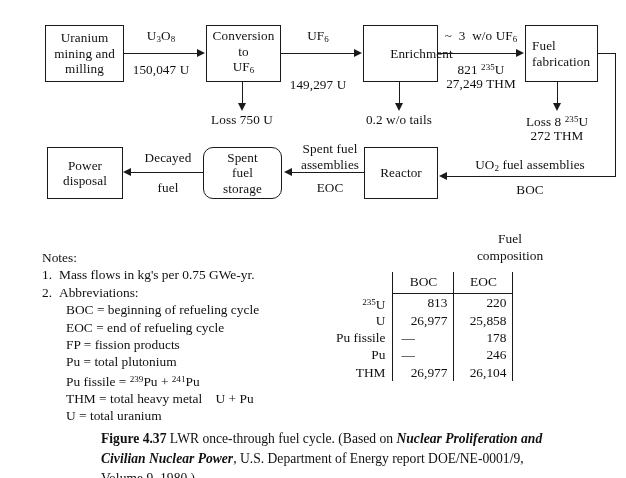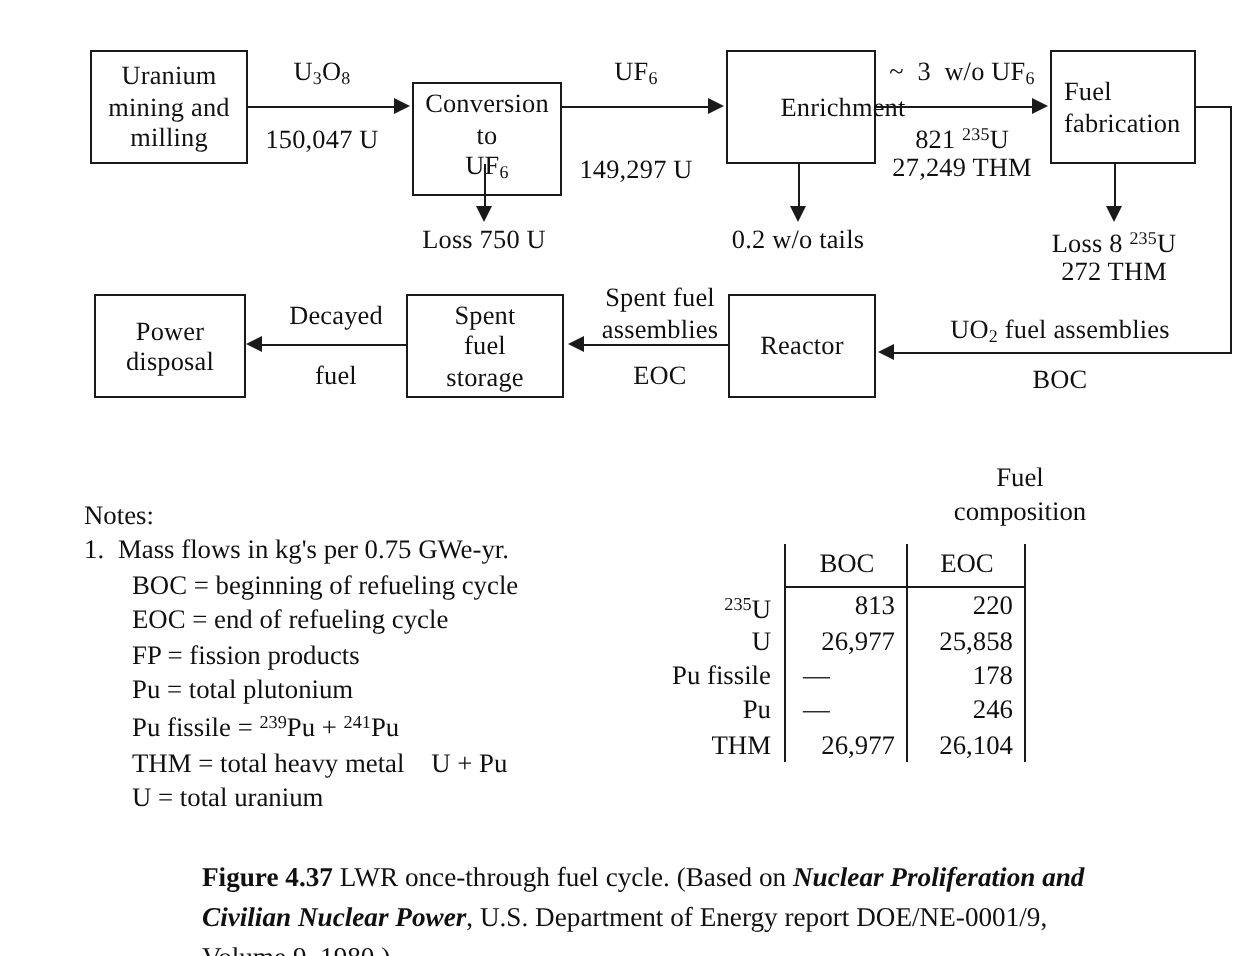--- a/index.html
+++ b/index.html
@@ -161,41 +161,41 @@
 <body>
 
 <div id="page">
 
   <div class="box" style="left:45px; top:14px; width:79px; height:57px;">
     <span class="ln">Uranium</span>
     <span class="ln">mining and</span>
     <span class="ln">milling</span>
   </div>
 
-  <div class="box" style="left:206px; top:14px; width:75px; height:57px;margin-top:16px;">
+  <div class="box" style="left:206px; top:14px; width:75px; height:57px;">
     <span class="ln">Conversion</span>
     <span class="ln">to</span>
     <span class="ln">UF<sub>6</sub></span>
   </div>
 
   <div class="box" style="left:363px; top:14px; width:75px; height:57px;padding-left:42px;">
     <span class="ln">Enrichment</span>
   </div>
 
   <div class="box left-align" style="left:525px; top:14px; width:73px; height:57px;">
     <span class="ln">Fuel</span>
     <span class="ln">fabrication</span>
   </div>
 
   <div class="box" style="left:47px; top:136px; width:76px; height:52px;">
     <span class="ln">Power</span>
     <span class="ln">disposal</span>
   </div>
 
-  <div class="box" style="left:203px; top:136px; width:79px; height:52px;">
+  <div class="box" style="left:203px; top:136px; width:79px; height:52px;border-radius:10px;">
     <span class="ln">Spent</span>
     <span class="ln">fuel</span>
     <span class="ln">storage</span>
   </div>
 
   <div class="box" style="left:364px; top:136px; width:74px; height:52px;">
     <span class="ln">Reactor</span>
   </div>
 
   <div class="hline" style="left:124px; top:42px; width:74px;"></div>
@@ -251,20 +251,23 @@
   <div class="hline" style="left:131px; top:161px; width:72px;"></div>
   <div class="arrow-l" style="left:123px; top:157px;"></div>
 
   <div class="lbl ctr" style="left:168px; top:139px;">Decayed</div>
   <div class="lbl ctr" style="left:168px; top:169px;">fuel</div>
 
   <div id="notes">
     <span class="n-row">Notes:</span>
     <span class="n-row">
       <span class="num">1.</span><span>Mass flows in kg's per 0.75 GWe-yr.</span>
+    </span>
+    <span class="n-row">
+      <span class="num">2.</span><span>Abbreviations:</span>
     </span>
     <span class="ind">BOC = beginning of refueling cycle</span>
     <span class="ind">EOC = end of refueling cycle</span>
     <span class="ind">FP = fission products</span>
     <span class="ind">Pu = total plutonium</span>
     <span class="ind">Pu fissile = <sup>239</sup>Pu + <sup>241</sup>Pu</span>
     <span class="ind">THM = total heavy metal&nbsp;&nbsp;&nbsp; U + Pu</span>
     <span class="ind">U = total uranium</span>
   </div>
 

